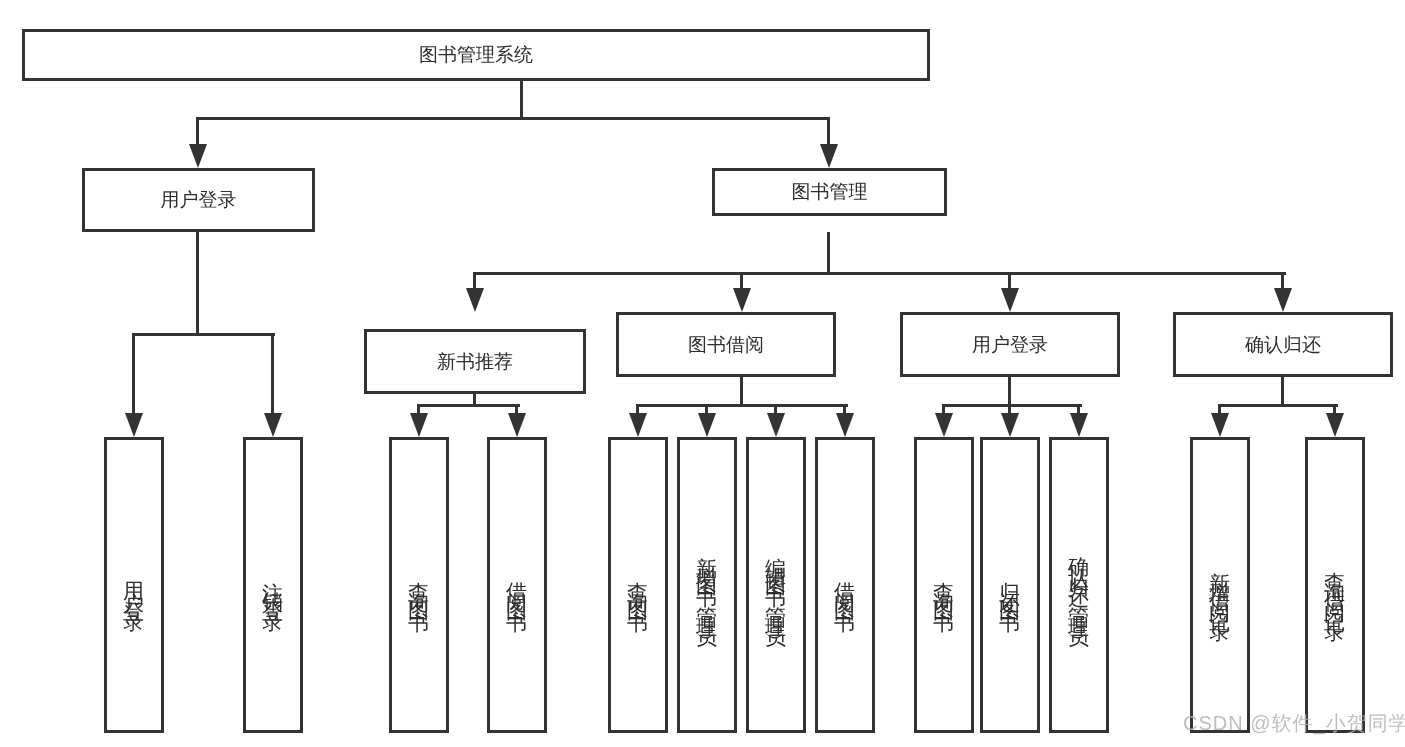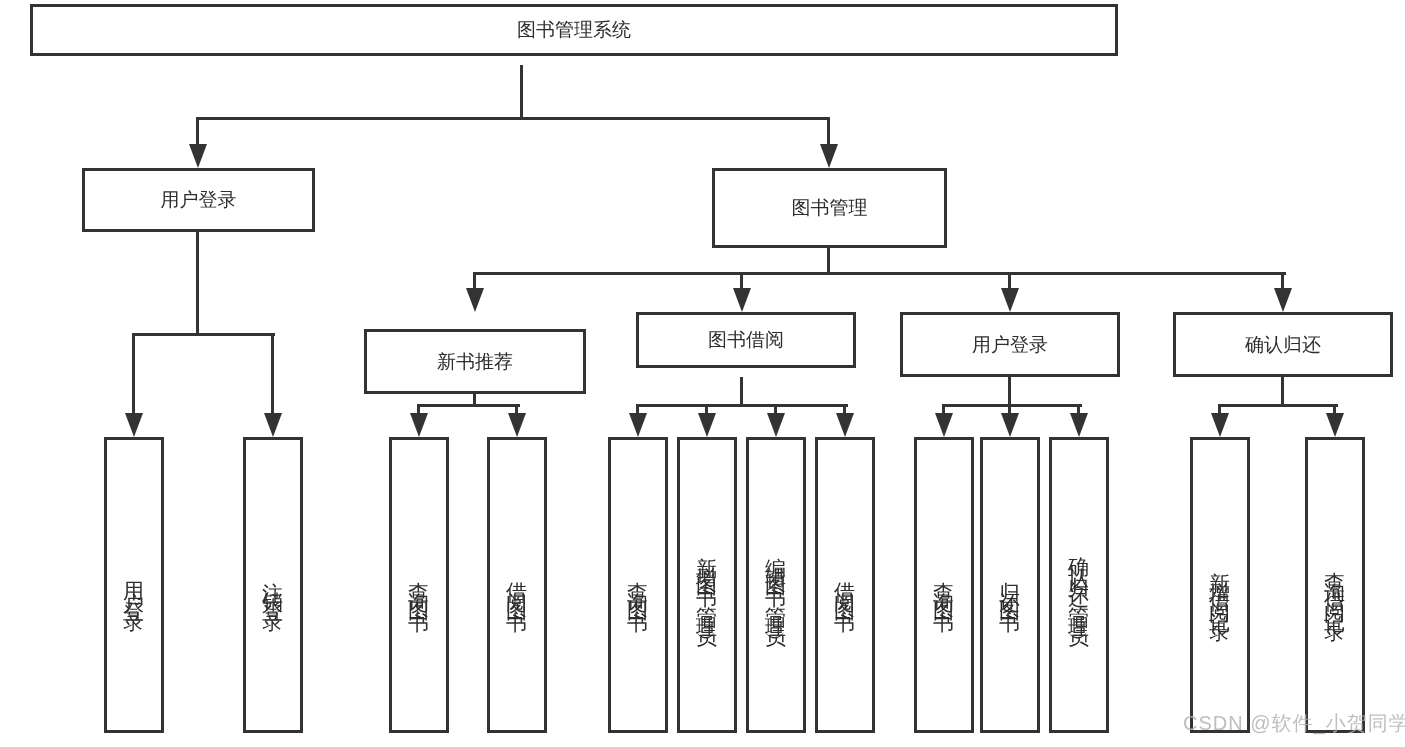--- a/index.html
+++ b/index.html
@@ -110,29 +110,29 @@
   <div class="ah" style="left:935px;top:413px;"></div>
   <div class="vline" style="left:1008px;top:404px;width:3px;height:10px;"></div>
   <div class="ah" style="left:1001px;top:413px;"></div>
   <div class="vline" style="left:1077px;top:404px;width:3px;height:10px;"></div>
   <div class="ah" style="left:1070px;top:413px;"></div>
   <div class="vline" style="left:1218px;top:404px;width:3px;height:10px;"></div>
   <div class="ah" style="left:1211px;top:413px;"></div>
   <div class="vline" style="left:1333px;top:404px;width:3px;height:10px;"></div>
   <div class="ah" style="left:1326px;top:413px;"></div>
 
-  <div class="box" style="left:22px;top:4px;width:1088px;height:52px;margin-left:8px;">图书管理系统</div>
+  <div class="box" style="left:22px;top:29px;width:908px;height:52px;">图书管理系统</div>
 
   <div class="box" style="left:82px;top:168px;width:233px;height:64px;">用户登录</div>
 
-  <div class="box" style="left:712px;top:168px;width:235px;height:80px;">图书管理</div>
+  <div class="box" style="left:712px;top:168px;width:235px;height:48px;">图书管理</div>
 
   <div class="box" style="left:364px;top:312px;width:222px;height:65px;margin-top:17px;">新书推荐</div>
 
-  <div class="box" style="left:636px;top:312px;width:220px;height:56px;">图书借阅</div>
+  <div class="box" style="left:616px;top:312px;width:220px;height:65px;">图书借阅</div>
 
   <div class="box" style="left:900px;top:312px;width:220px;height:65px;">用户登录</div>
 
   <div class="box" style="left:1173px;top:312px;width:220px;height:65px;">确认归还</div>
 
   <div class="box vbox" style="left:104px;top:437px;width:60px;height:296px;">用户登录</div>
 
   <div class="box vbox" style="left:243px;top:437px;width:60px;height:296px;">注销登录</div>
 
   <div class="box vbox" style="left:389px;top:437px;width:60px;height:296px;">查询图书</div>

